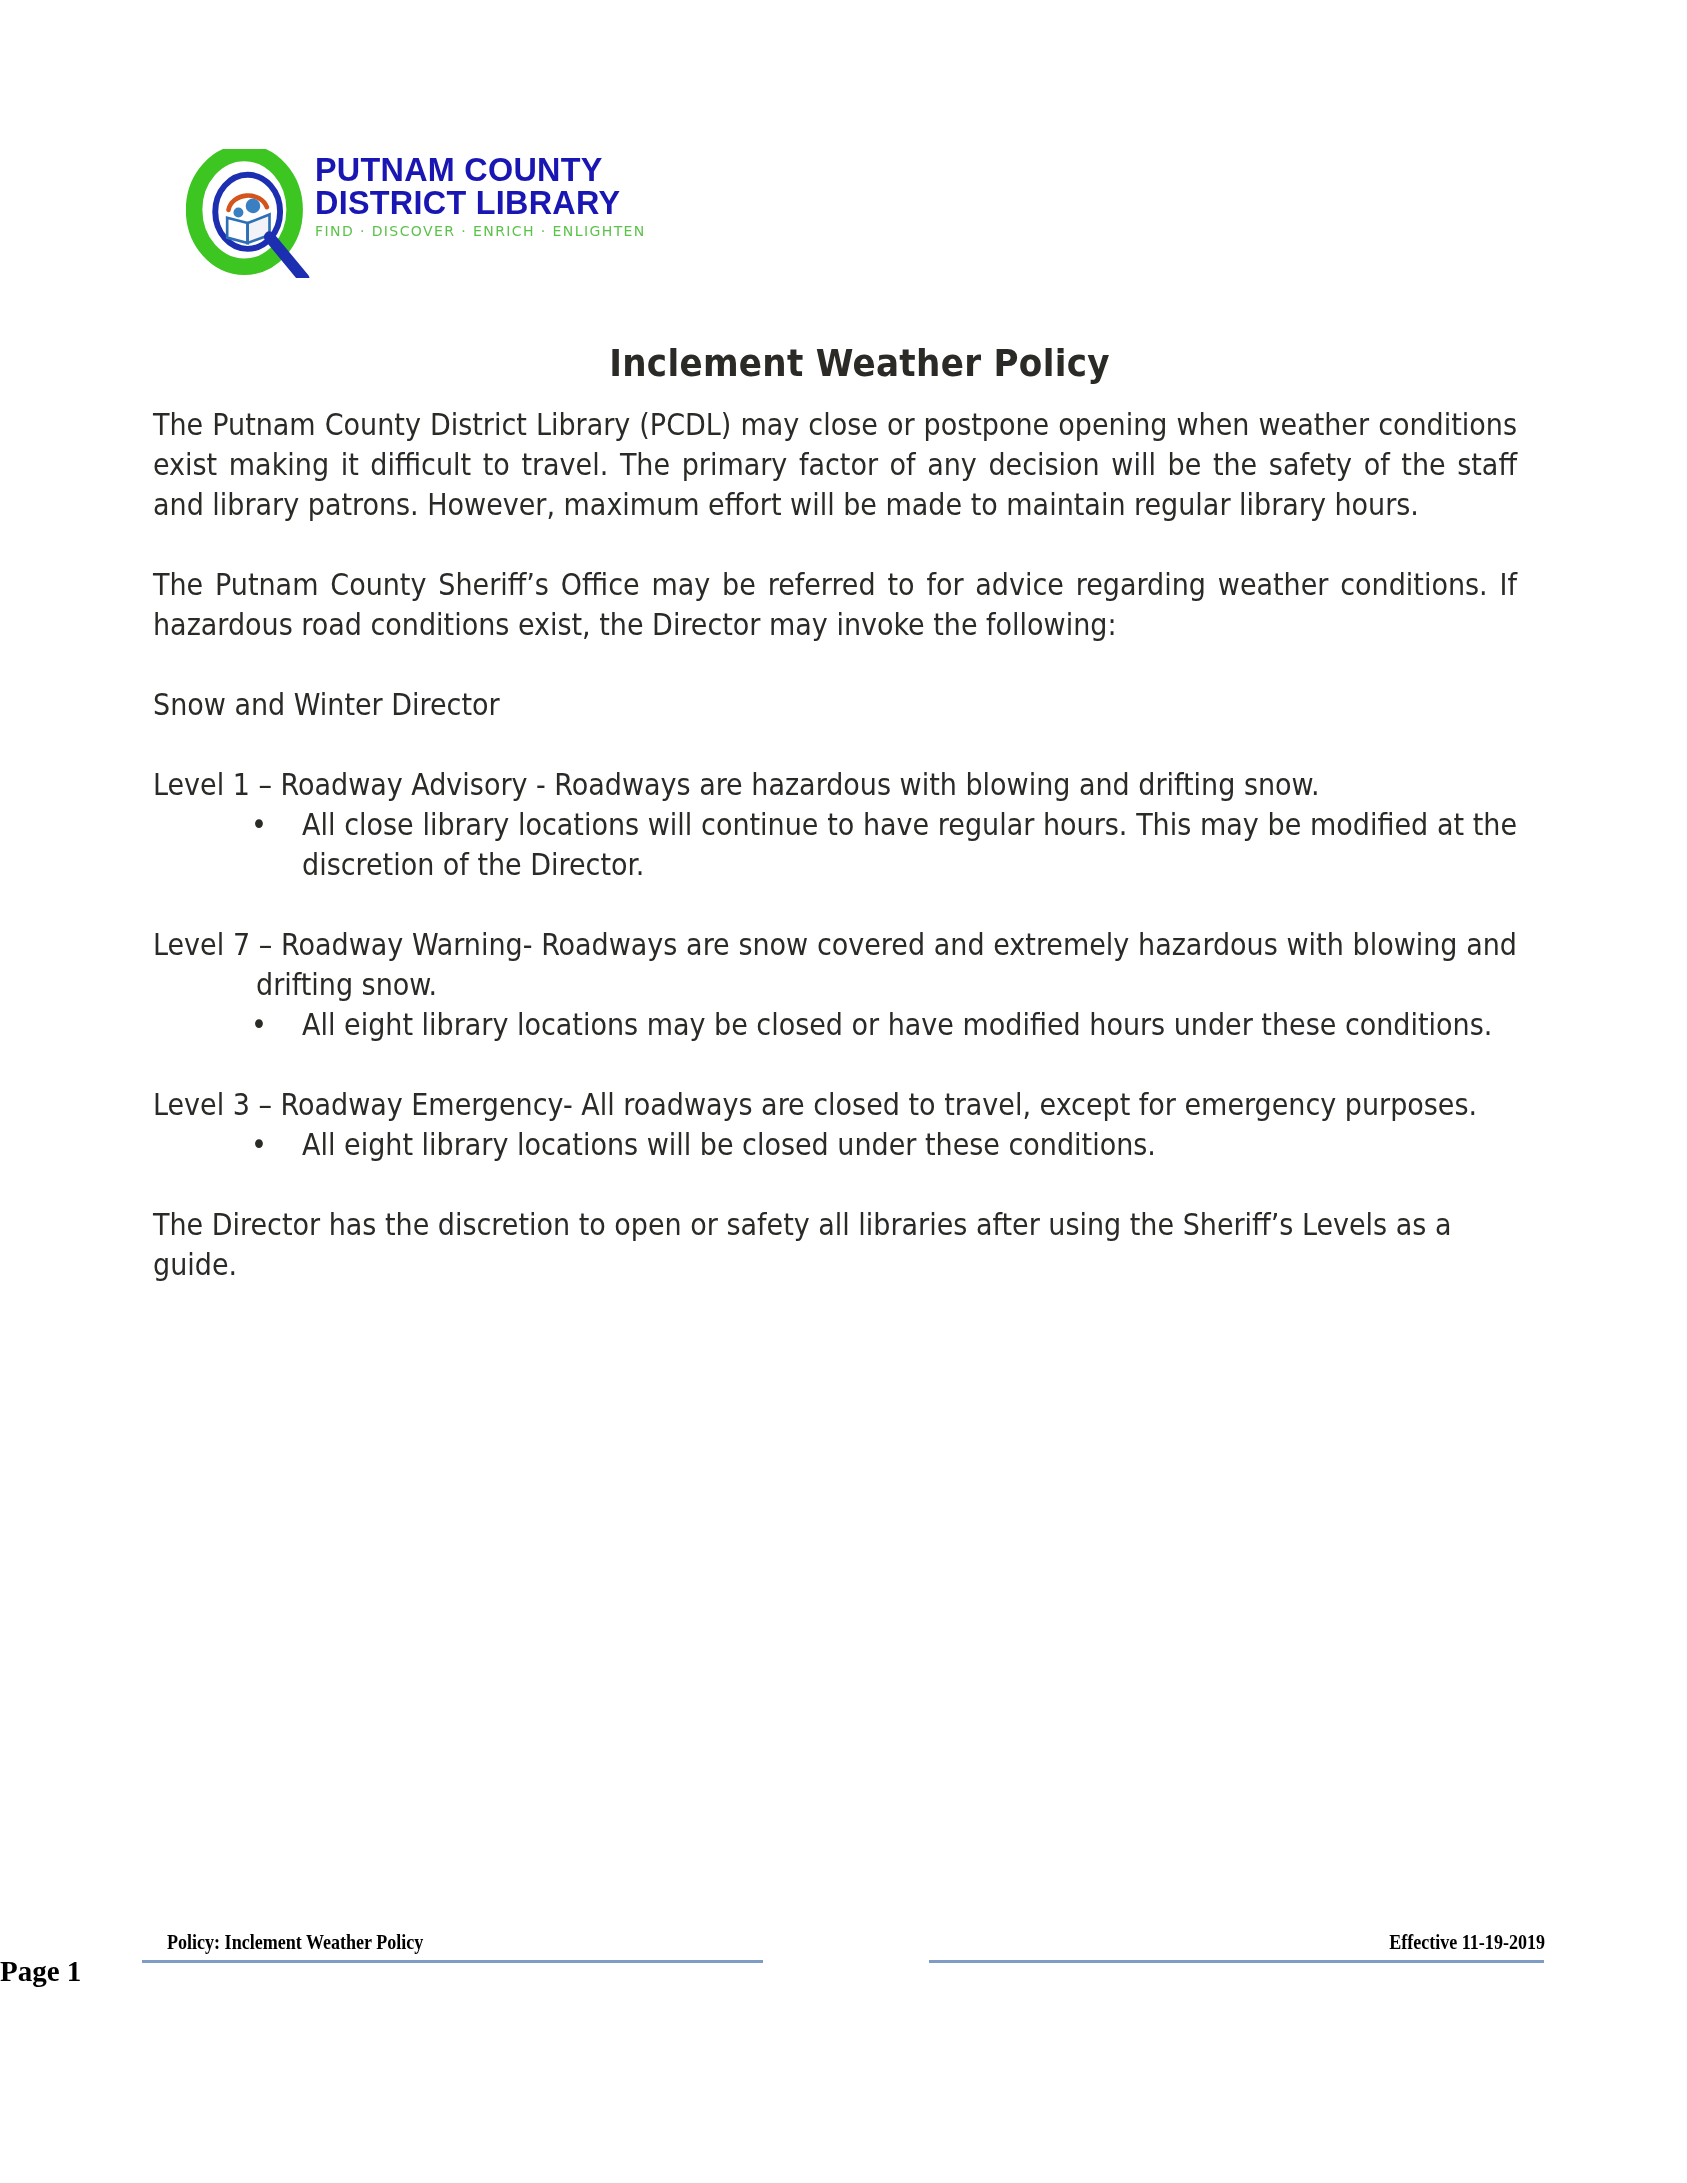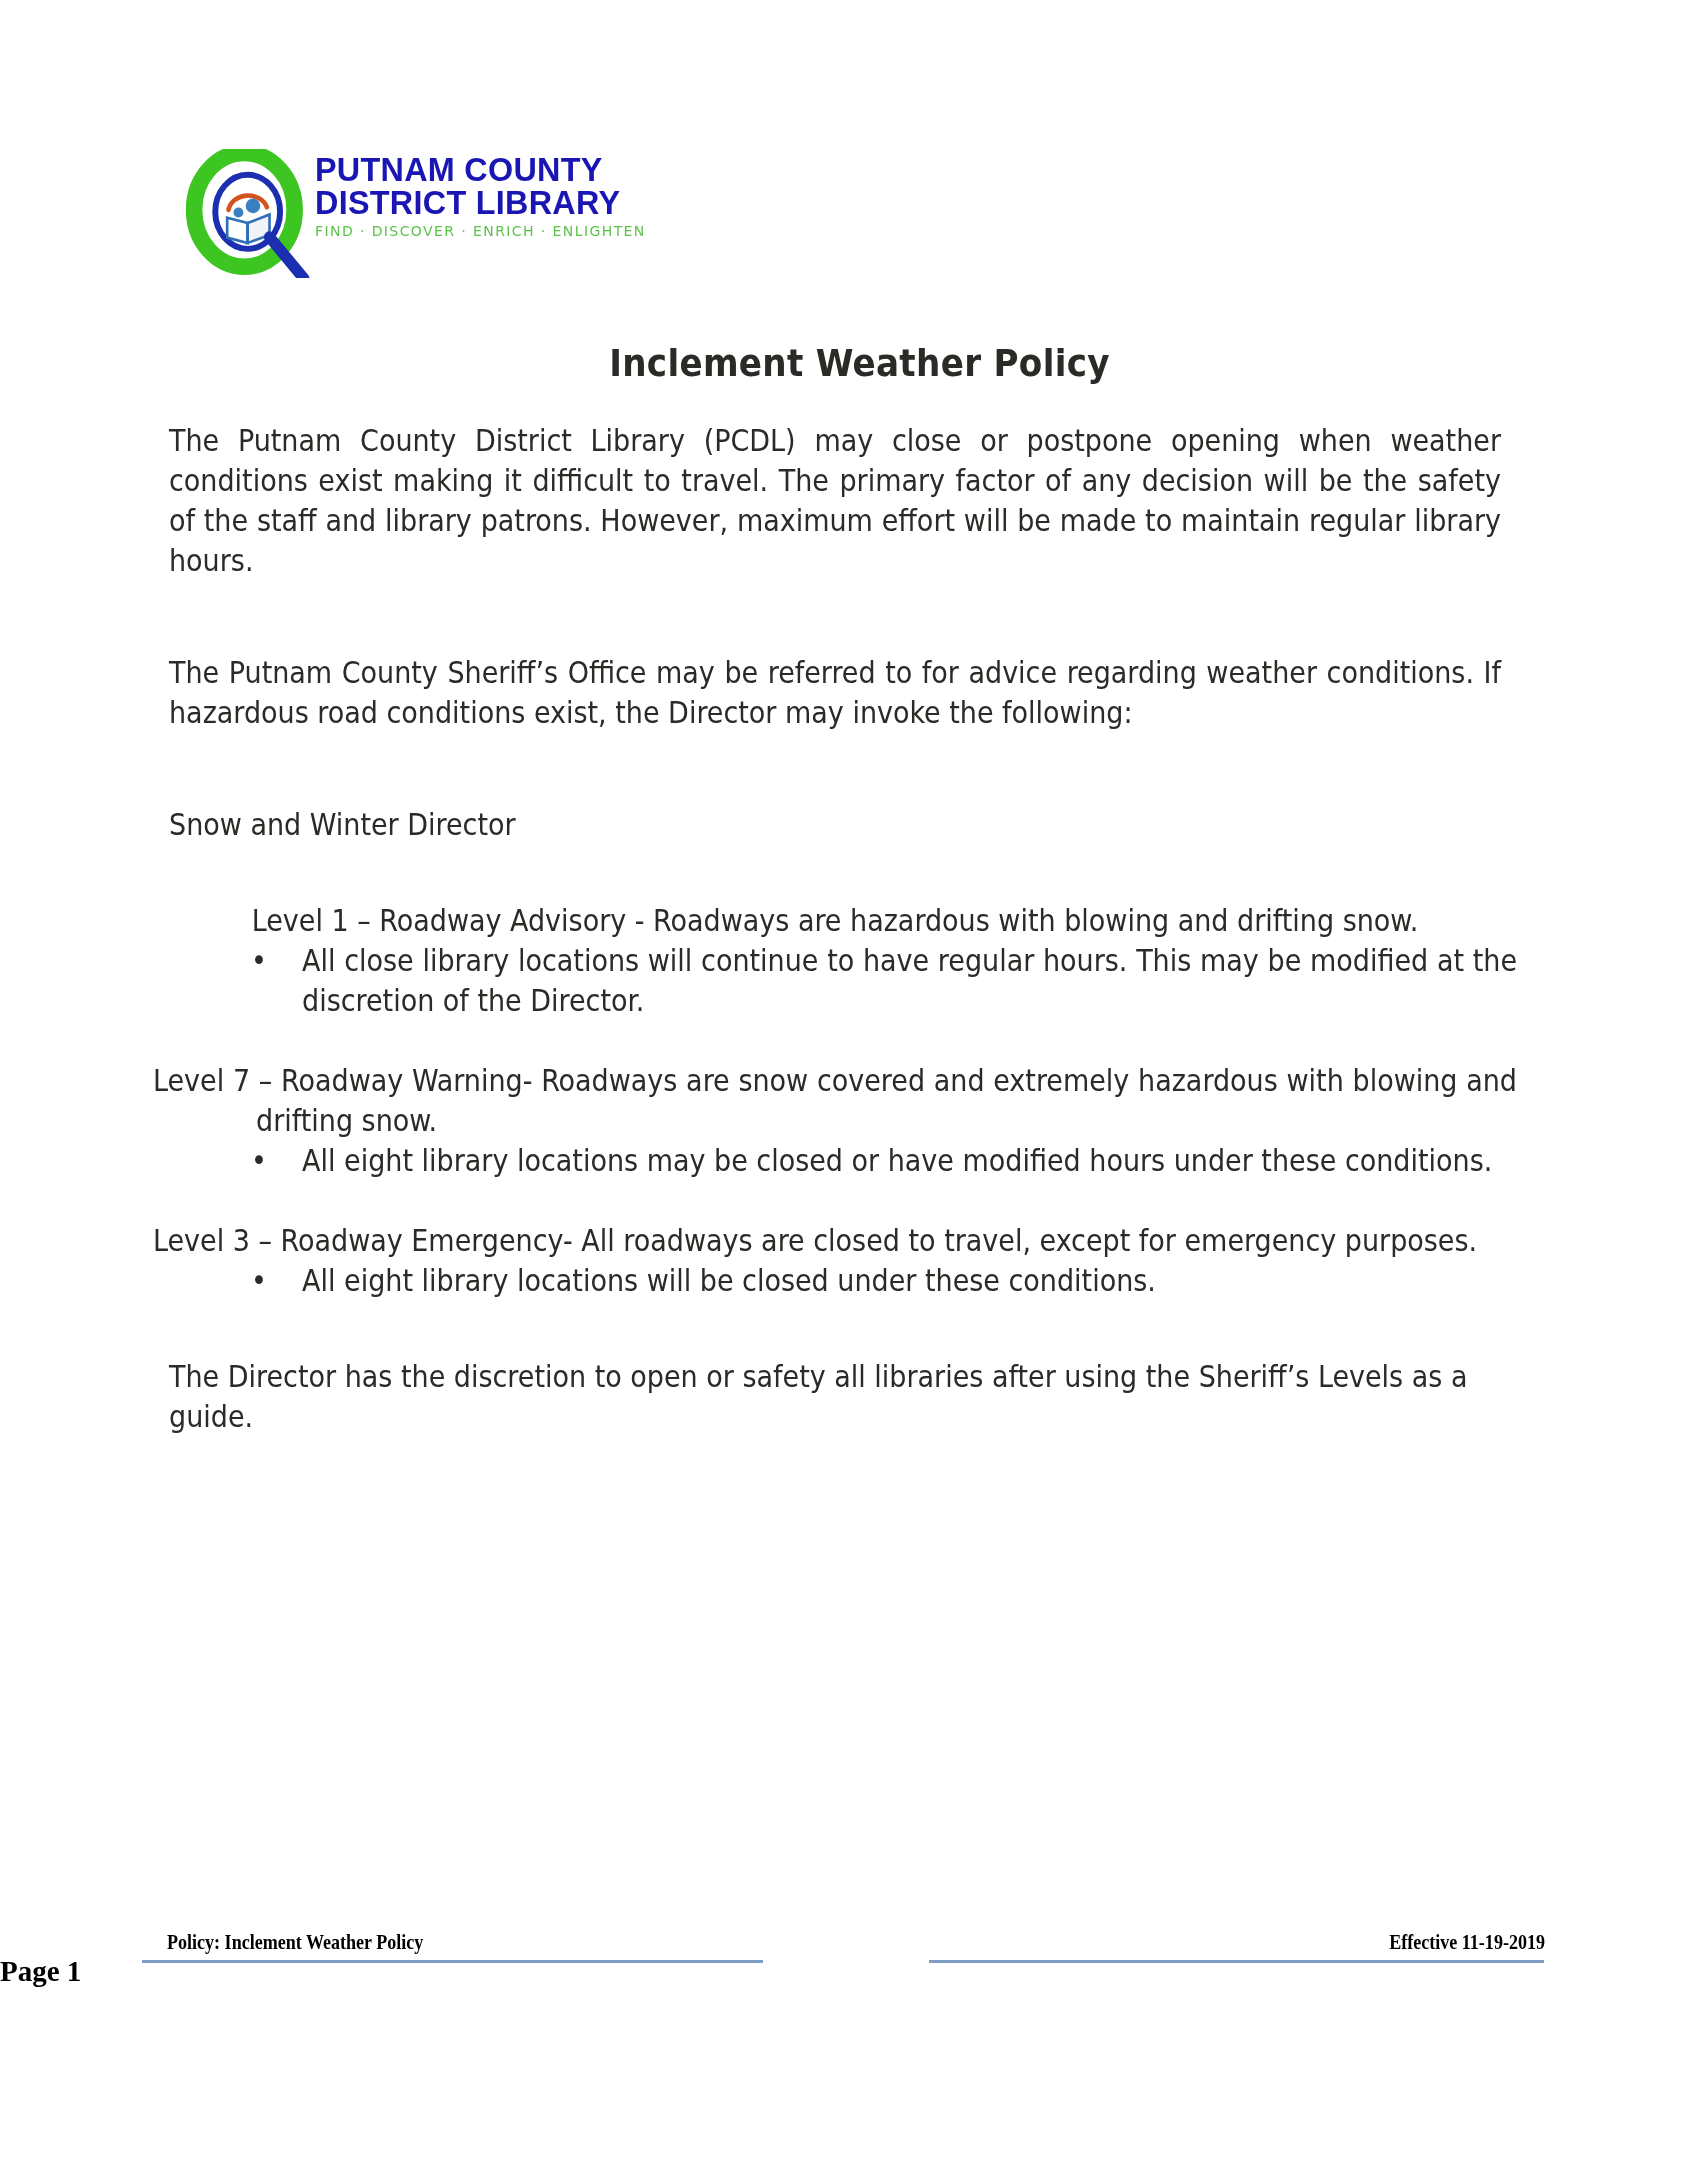--- a/index.html
+++ b/index.html
@@ -83,33 +83,32 @@
   .body-area {
     position: absolute;
     left: 153px;
     top: 405px;
     width: 1364px;
   }
   .para {
     font-size: 30px;
     line-height: 40px;
     color: #2b2a26;
-    margin: 16px;
+    margin: 0;
   }
   .para.justify { text-align: justify; text-align-last: left; }
   .gap-line { height: 40px; }
 
   .level-head {
     font-size: 30px;
     line-height: 40px;
     margin: 0;
     padding-left: 103px;
     text-indent: -103px;
     color: #2b2a26;
-    text-align: center;
   }
   .level-head.justify { text-align: justify; text-align-last: left; }
 
   ul.bullets {
     margin: 0;
     padding: 0;
     list-style: none;
   }
   ul.bullets li {
     position: relative;

